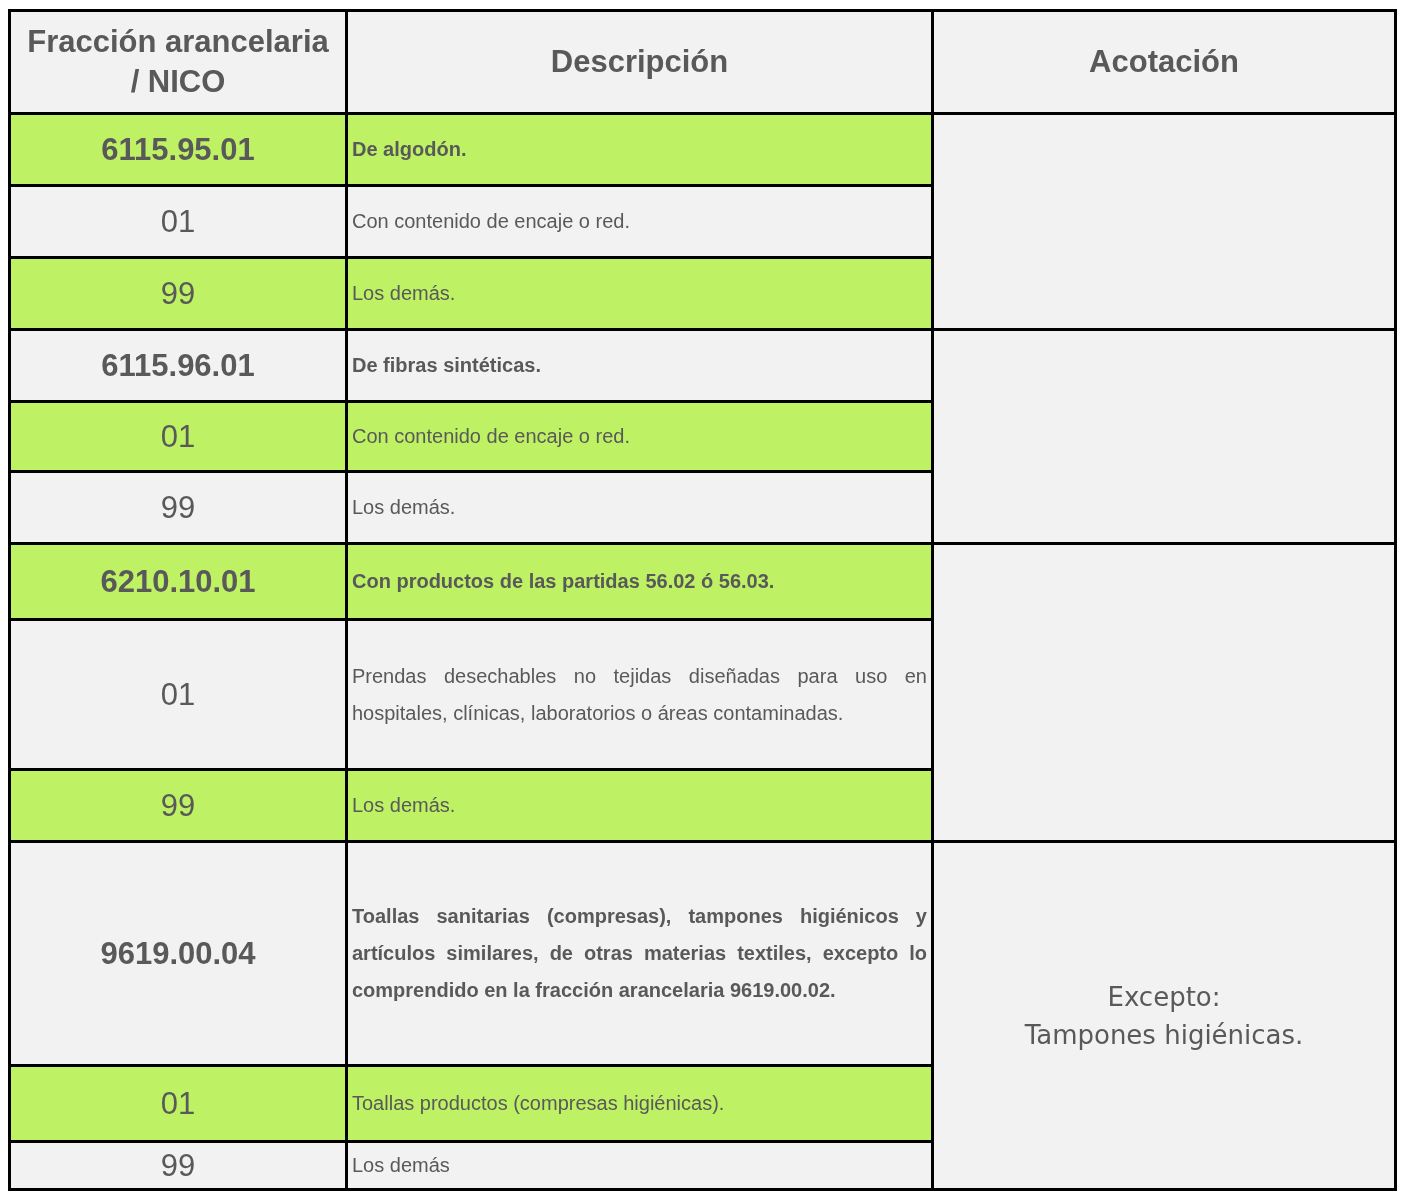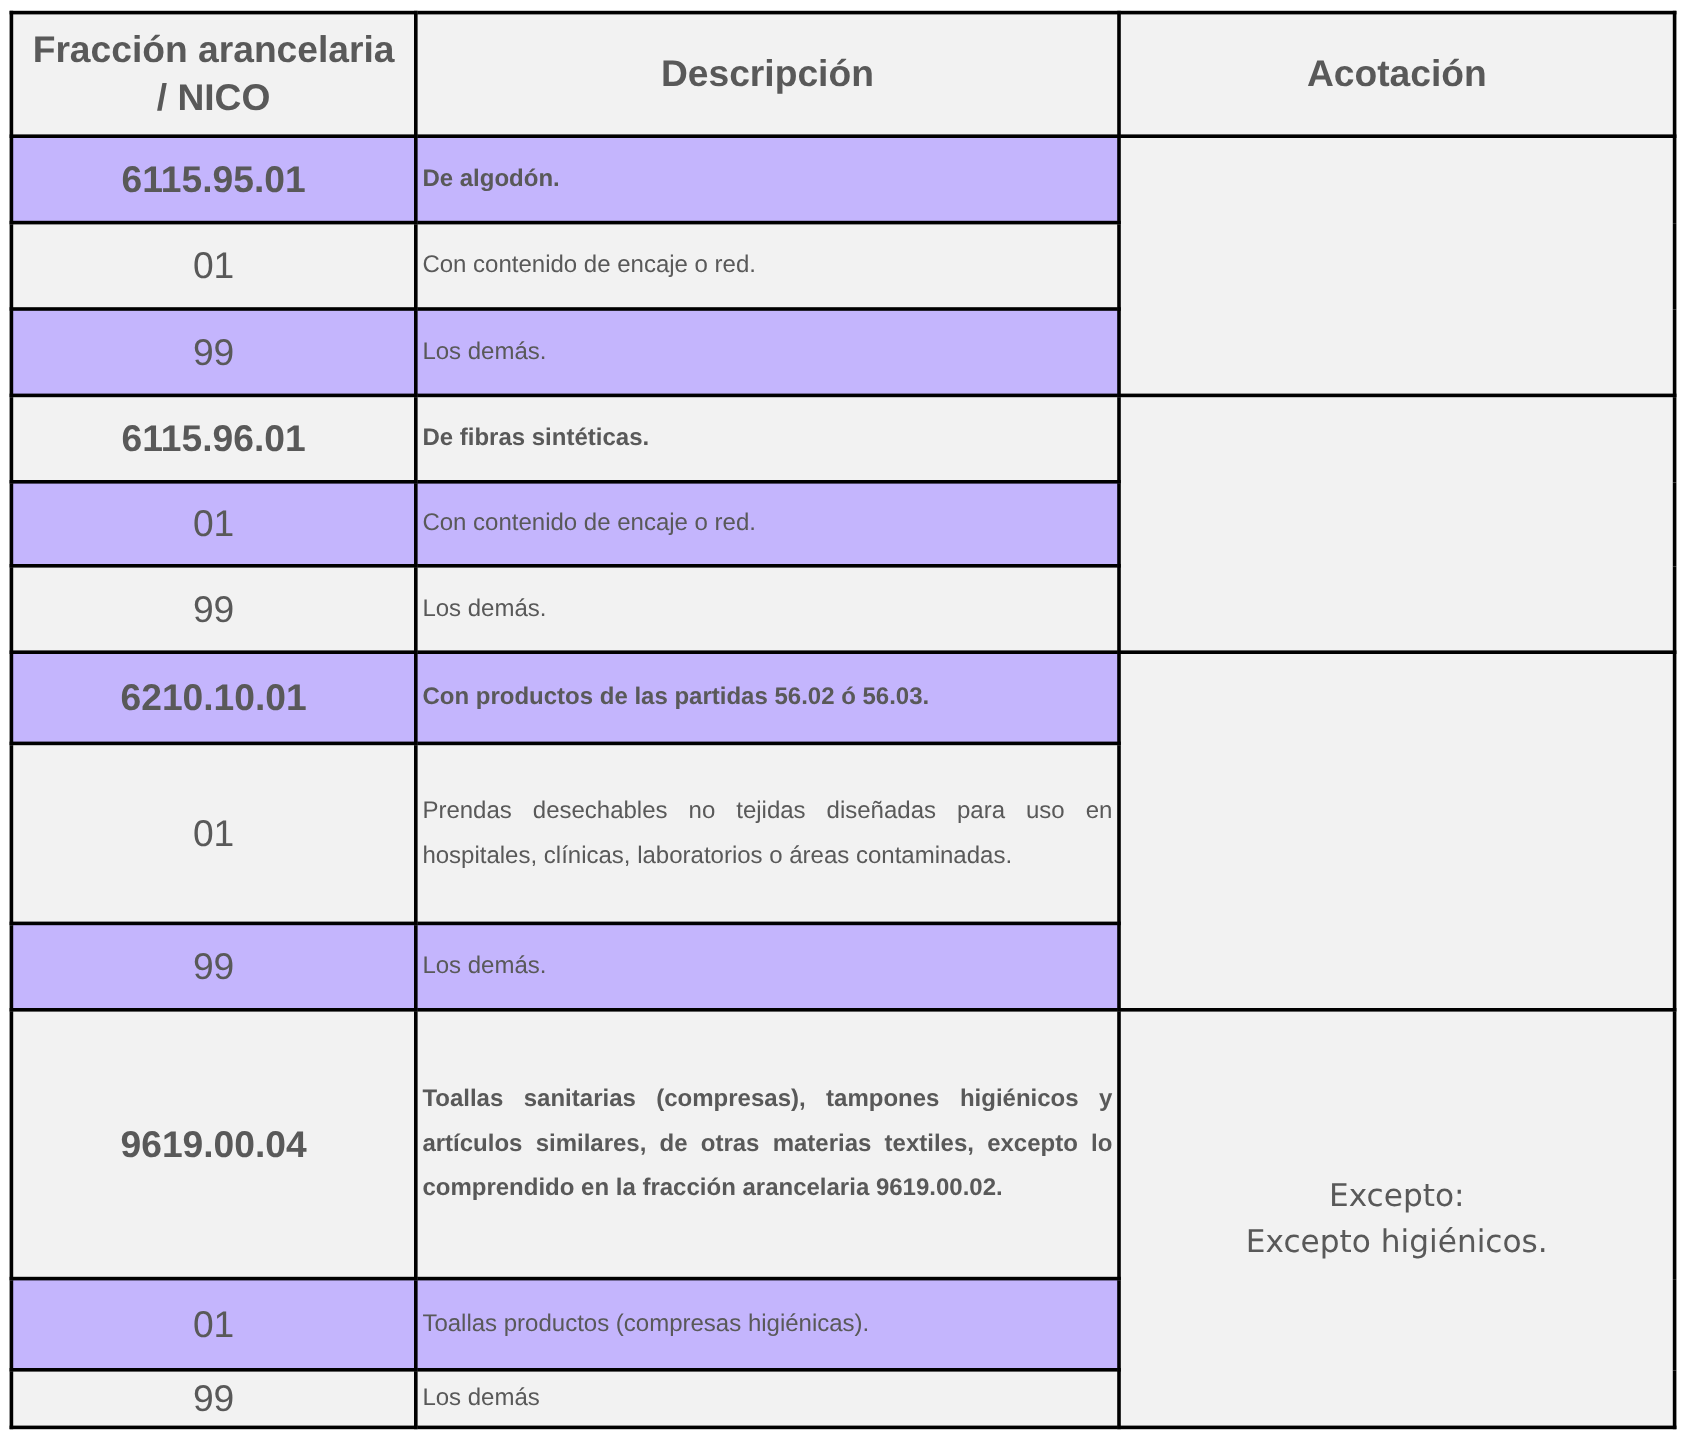--- a/index.html
+++ b/index.html
@@ -34,21 +34,21 @@
 
     th {
       background: #f2f2f2;
       font-weight: bold;
       font-size: 31px;
       line-height: 40px;
       text-align: center;
       height: 92px;
     }
     .light { background: #f2f2f2; }
-    .dark  { background: #c4b5fd; }
+    .dark  { background: #bef264; }
 
     td.code {
       text-align: center;
       font-size: 31px;
     }
     td.code.bold { font-weight: bold; }
 
     td.desc {
       padding: 0 10px 0 12px;
       font-size: 20px;
@@ -126,21 +126,21 @@
     <tr class="dark" style="height:72px;">
       <td class="code">99</td>
       <td class="desc">Los demás.</td>
     </tr>
 
     <tr class="light" style="height:224px;">
       <td class="code bold">9619.00.04</td>
       <td class="desc bold">Toallas sanitarias (compresas), tampones higiénicos y artículos similares, de otras materias textiles, excepto lo comprendido en la fracción arancelaria 9619.00.02.</td>
       <td class="note" rowspan="3">
         <span class="note-line">Excepto:</span>
-        <span class="note-line">Excepto higiénicos.</span>
+        <span class="note-line">Tampones higiénicas.</span>
       </td>
     </tr>
     <tr class="dark" style="height:76px;">
       <td class="code">01</td>
       <td class="desc">Toallas productos (compresas higiénicas).</td>
     </tr>
     <tr class="light" style="height:48px;">
       <td class="code">99</td>
       <td class="desc">Los demás</td>
     </tr>

